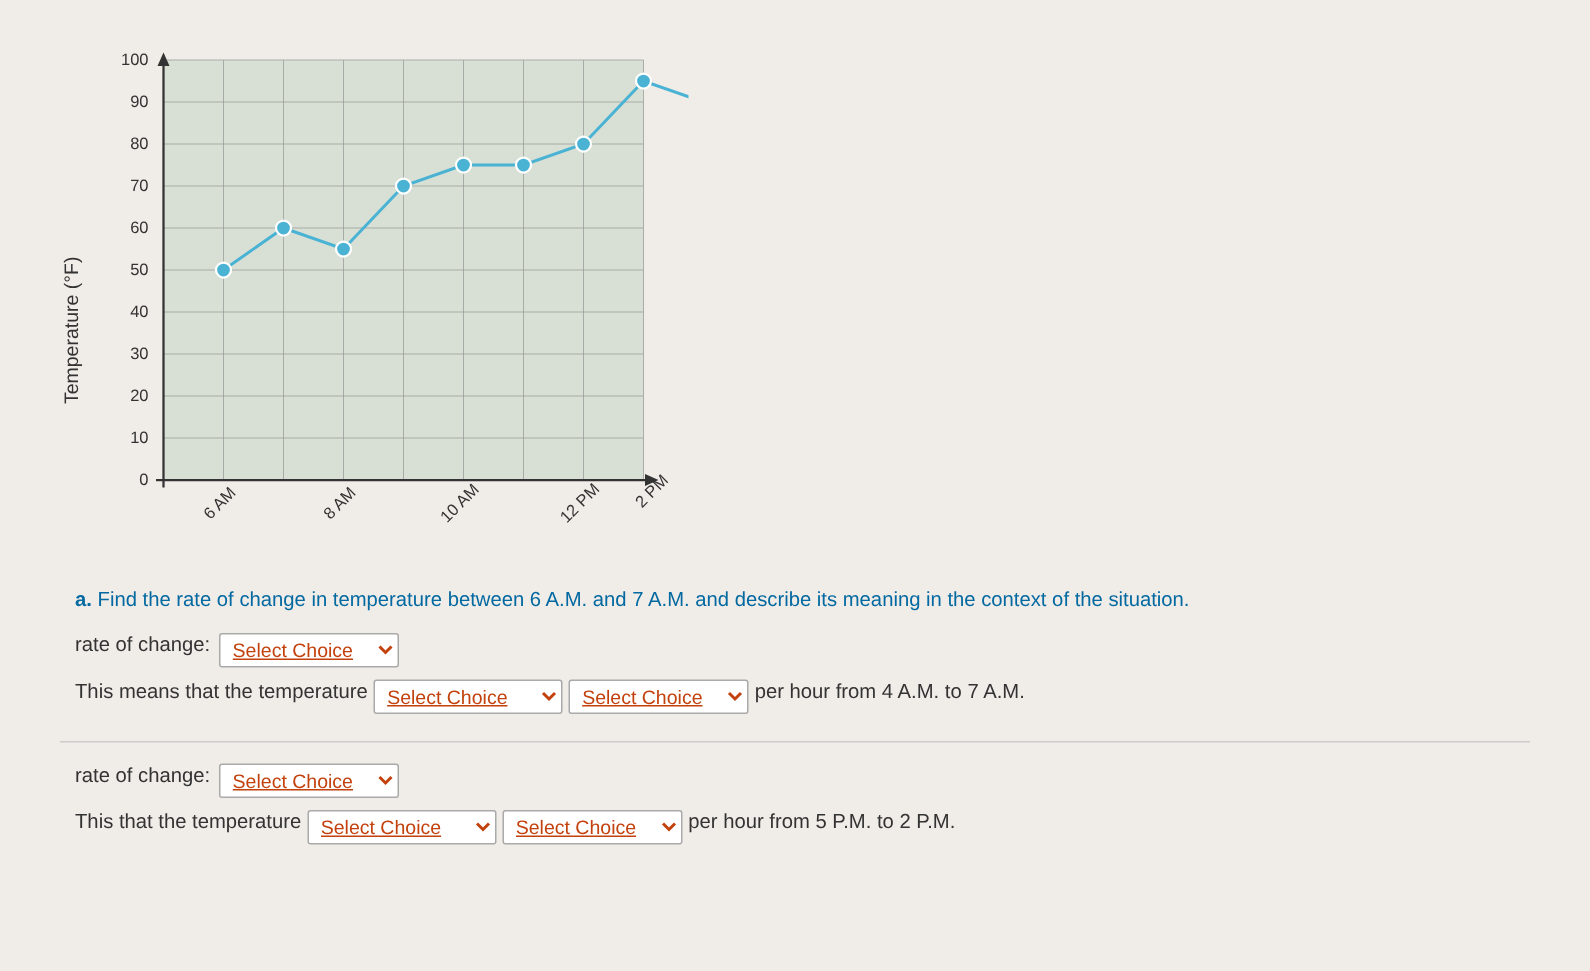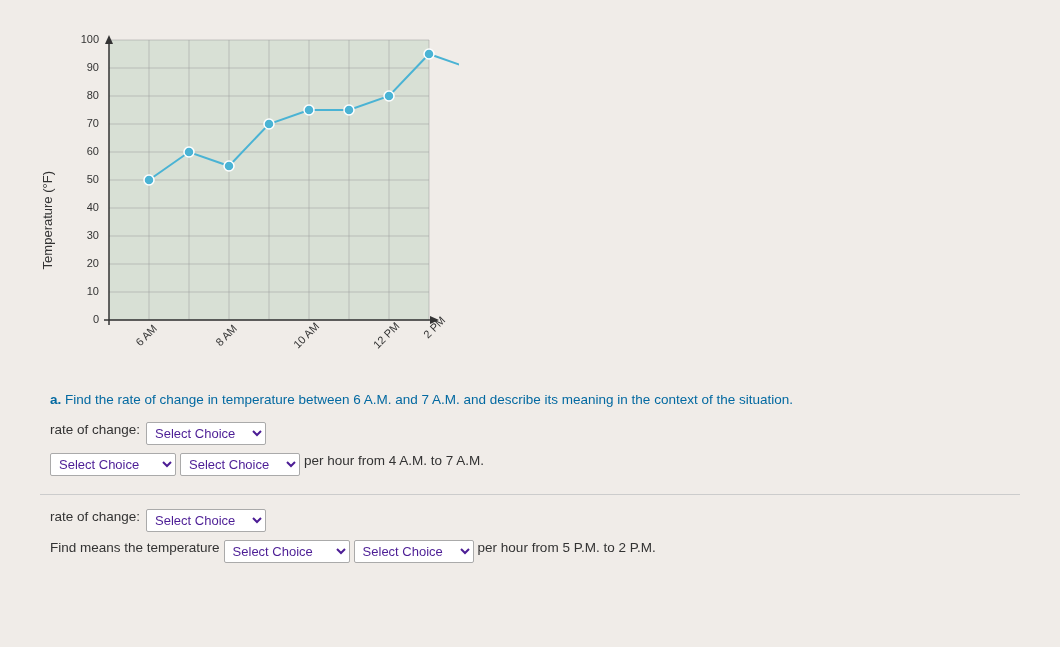--- a/index.html
+++ b/index.html
@@ -61,24 +61,25 @@
     .answer-label {
       color: #333;
       margin-right: 2px;
     }
     select {
       appearance: auto;
       border: 1px solid #aaa;
       background: white;
       font-size: 13px;
       padding: 2px 4px;
-      color: #4c1d95;
+      color: #c2410c;
       cursor: pointer;
       border-radius: 2px;
       min-width: 120px;
+      text-decoration: underline;
     }
     .inline-text {
       color: #333;
     }
     .section-divider {
       border: none;
       border-top: 1px solid #ccc;
       margin: 14px 0;
     }
   </style>
@@ -181,20 +182,21 @@
       <select>
         <option>Select Choice</option>
         <option>5</option>
         <option>10</option>
         <option>15</option>
         <option>20</option>
       </select>
     </div>
 
     <div class="answer-row">
+      <span class="inline-text">This means that the temperature</span>
       <select>
         <option>Select Choice</option>
         <option>increased</option>
         <option>decreased</option>
         <option>stayed the same</option>
       </select>
       <select>
         <option>Select Choice</option>
         <option>5°F</option>
         <option>10°F</option>
@@ -214,21 +216,21 @@
       <select>
         <option>Select Choice</option>
         <option>5</option>
         <option>10</option>
         <option>15</option>
         <option>20</option>
       </select>
     </div>
 
     <div class="answer-row">
-      <span class="inline-text">Find means the temperature</span>
+      <span class="inline-text">This that the temperature</span>
       <select>
         <option>Select Choice</option>
         <option>increased</option>
         <option>decreased</option>
         <option>stayed the same</option>
       </select>
       <select>
         <option>Select Choice</option>
         <option>5°F</option>
         <option>10°F</option>

